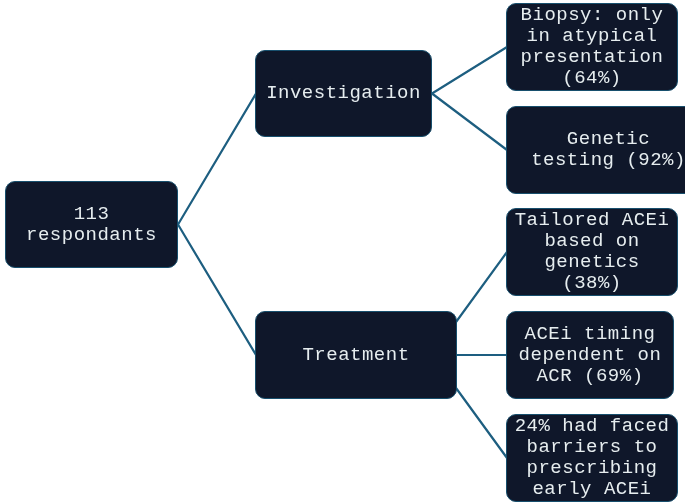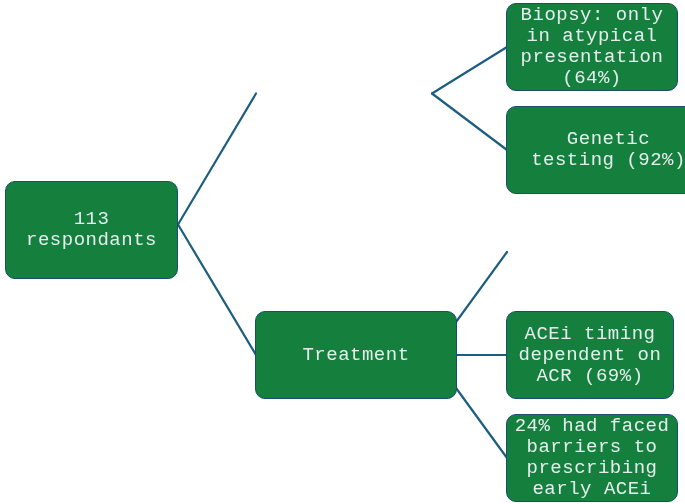--- a/index.html
+++ b/index.html
@@ -18,35 +18,35 @@
   #connector-layer {
     position: absolute;
     left: 0;
     top: 0;
     z-index: 1;
   }
   .node {
     position: absolute;
     z-index: 2;
     box-sizing: border-box;
-    background: #15803d;
+    background: #0f172a;
     border: 1.5px solid #174f6d;
     border-radius: 10px;
     color: #e6edef;
     display: flex;
     align-items: center;
     justify-content: center;
     text-align: center;
     white-space: pre-line;
     font-size: 19px;
     line-height: 21px;
     letter-spacing: 0.5px;
     padding: 2px;
   }
-  .node-root          { left: 5px;   top: 181px; width: 173px; height: 98px; }
+  .node-root          { left: 5px;   top: 181px; width: 173px; height: 87px; }
   .node-investigation { left: 255px; top: 50px;  width: 177px; height: 87px; }
   .node-treatment     { left: 255px; top: 311px; width: 202px; height: 88px; }
   .node-biopsy        { left: 506px; top: 3px;   width: 172px; height: 88px; }
   .node-genetic       { left: 506px; top: 106px; width: 205px; height: 88px; }
   .node-tailored      { left: 506px; top: 208px; width: 172px; height: 88px; }
   .node-timing        { left: 506px; top: 311px; width: 168px; height: 88px; }
   .node-barriers      { left: 506px; top: 414px; width: 172px; height: 88px; }
 </style>
 </head>
 <body>
@@ -63,37 +63,45 @@
       <line x1="432" y1="355" x2="507" y2="355"></line>
       <line x1="432" y1="355" x2="507" y2="458"></line>
     </g>
   </svg>
 
   <div class="node node-root">
     <span>113
 respondants</span>
   </div>
 
+  <div class="node node-investigation">
+    <span>Investigation</span>
+  </div>
 
   <div class="node node-treatment">
     <span>Treatment</span>
   </div>
 
   <div class="node node-biopsy">
     <span>Biopsy: only
 in atypical
 presentation
 (64%)</span>
   </div>
 
   <div class="node node-genetic">
     <span>Genetic
 testing (92%)</span>
   </div>
 
+  <div class="node node-tailored">
+    <span>Tailored ACEi
+based on
+genetics (38%)</span>
+  </div>
 
   <div class="node node-timing">
     <span>ACEi timing
 dependent on
 ACR (69%)</span>
   </div>
 
   <div class="node node-barriers">
     <span>24% had faced
 barriers to

